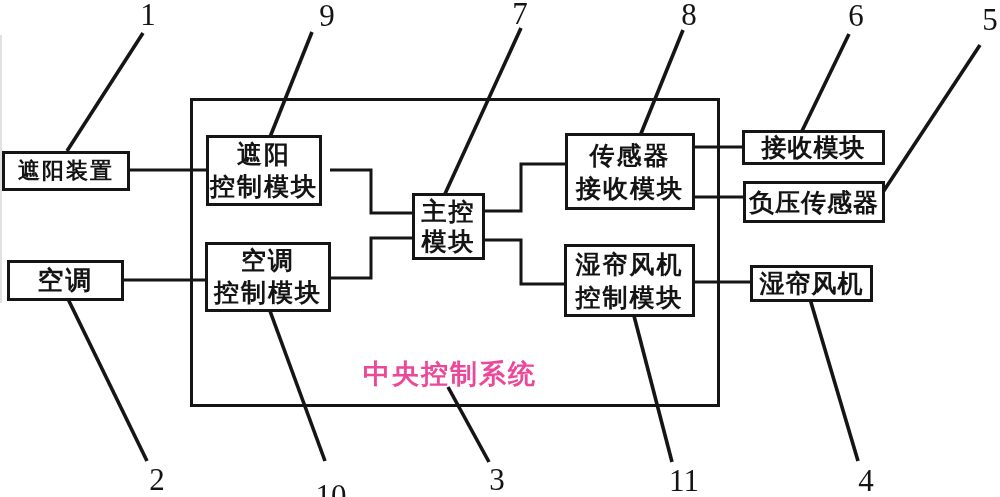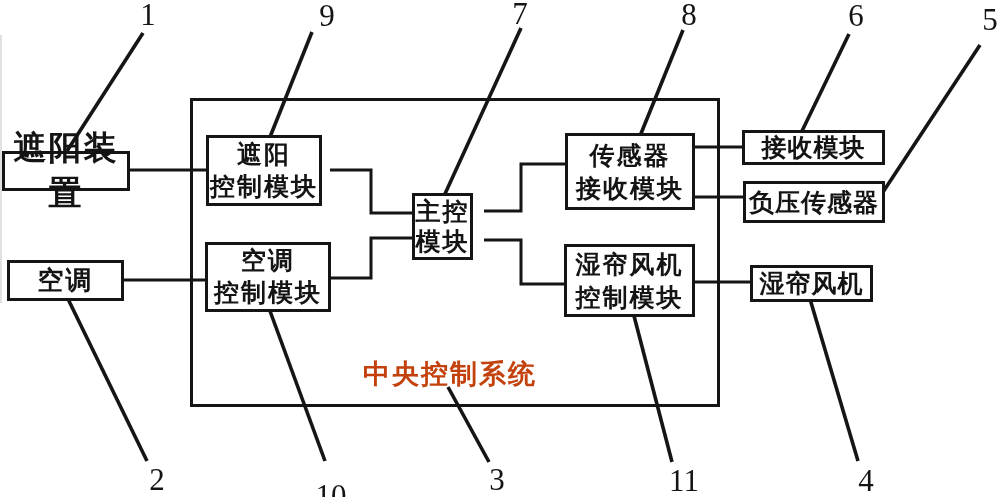--- a/index.html
+++ b/index.html
@@ -17,21 +17,21 @@
     text-align:center; font-weight:600; color:#141414;
     letter-spacing:2px;
   }
   .box .ln { display:block; }
   .bigbox {
     position:absolute; box-sizing:border-box;
     border:3px solid #151515; background:transparent;
   }
   .syslabel {
     position:absolute; font-size:27px; font-weight:600;
-    letter-spacing:2px; color:#c2410c; white-space:nowrap;
+    letter-spacing:2px; color:#ec4899; white-space:nowrap;
   }
   .num {
     position:absolute; transform:translate(-50%,-50%);
     font-size:31px; font-weight:500; color:#141414;
     font-family:"Liberation Serif","DejaVu Serif",serif;
   }
   svg.lines { position:absolute; left:0; top:0; }
   .scan-artifact {
     position:absolute; left:0px; top:35px; width:2px; height:268px;
     background:#c9c9c9; opacity:.55;
@@ -69,36 +69,36 @@
       <line x1="270" y1="311" x2="325" y2="461"></line>
       <line x1="448" y1="387" x2="489" y2="462"></line>
       <line x1="633" y1="312" x2="672" y2="462"></line>
       <line x1="810" y1="299" x2="858" y2="461"></line>
     </g>
   </svg>
 
   <div class="bigbox" style="left:190px; top:98px; width:530px; height:309px;"></div>
   <div class="syslabel" style="left:363px; top:356px;">中央控制系统</div>
 
-  <div class="box" style="left:2px; top:151px; width:128px; height:40px; font-size:33px;">
+  <div class="box" style="left:2px; top:151px; width:128px; height:40px; font-size:22px;">
     <span class="ln">遮阳装置</span>
   </div>
   <div class="box" style="left:7px; top:260px; width:117px; height:41px; font-size:26px;">
     <span class="ln">空调</span>
   </div>
 
   <div class="box" style="left:206px; top:135px; width:116px; height:71px; font-size:25px; line-height:32px;">
     <span class="ln">遮阳</span>
     <span class="ln">控制模块</span>
   </div>
   <div class="box" style="left:205px; top:242px; width:126px; height:70px; font-size:25px; line-height:32px;">
     <span class="ln">空调</span>
     <span class="ln">控制模块</span>
   </div>
-  <div class="box" style="left:412px; top:193px; width:61px; height:67px; font-size:25px; line-height:30px;">
+  <div class="box" style="left:412px; top:193px; width:73px; height:67px; font-size:25px; line-height:30px;">
     <span class="ln">主控</span>
     <span class="ln">模块</span>
   </div>
   <div class="box" style="left:565px; top:133px; width:130px; height:77px; font-size:25px; line-height:33px;">
     <span class="ln">传感器</span>
     <span class="ln">接收模块</span>
   </div>
   <div class="box" style="left:564px; top:244px; width:131px; height:73px; font-size:25px; line-height:33px;">
     <span class="ln">湿帘风机</span>
     <span class="ln">控制模块</span>

